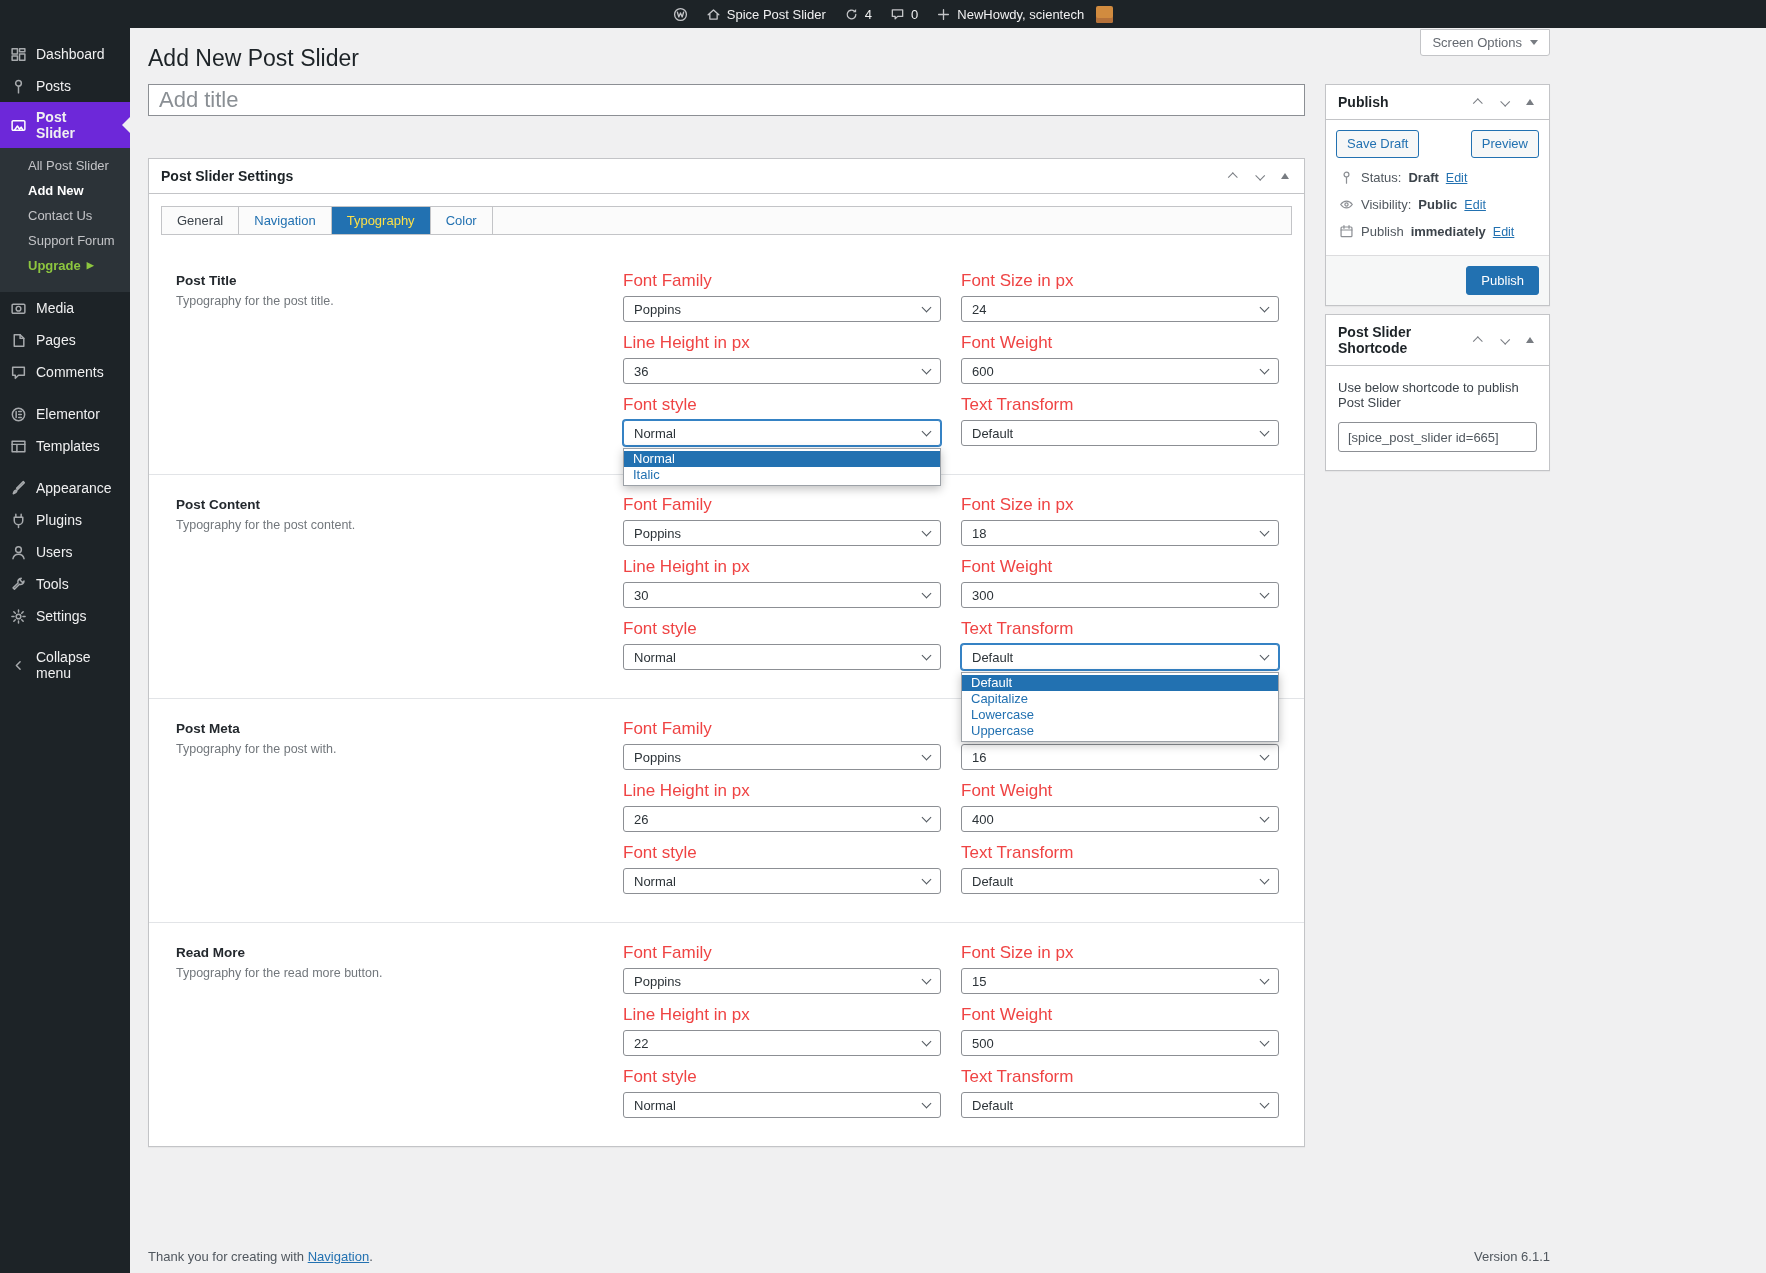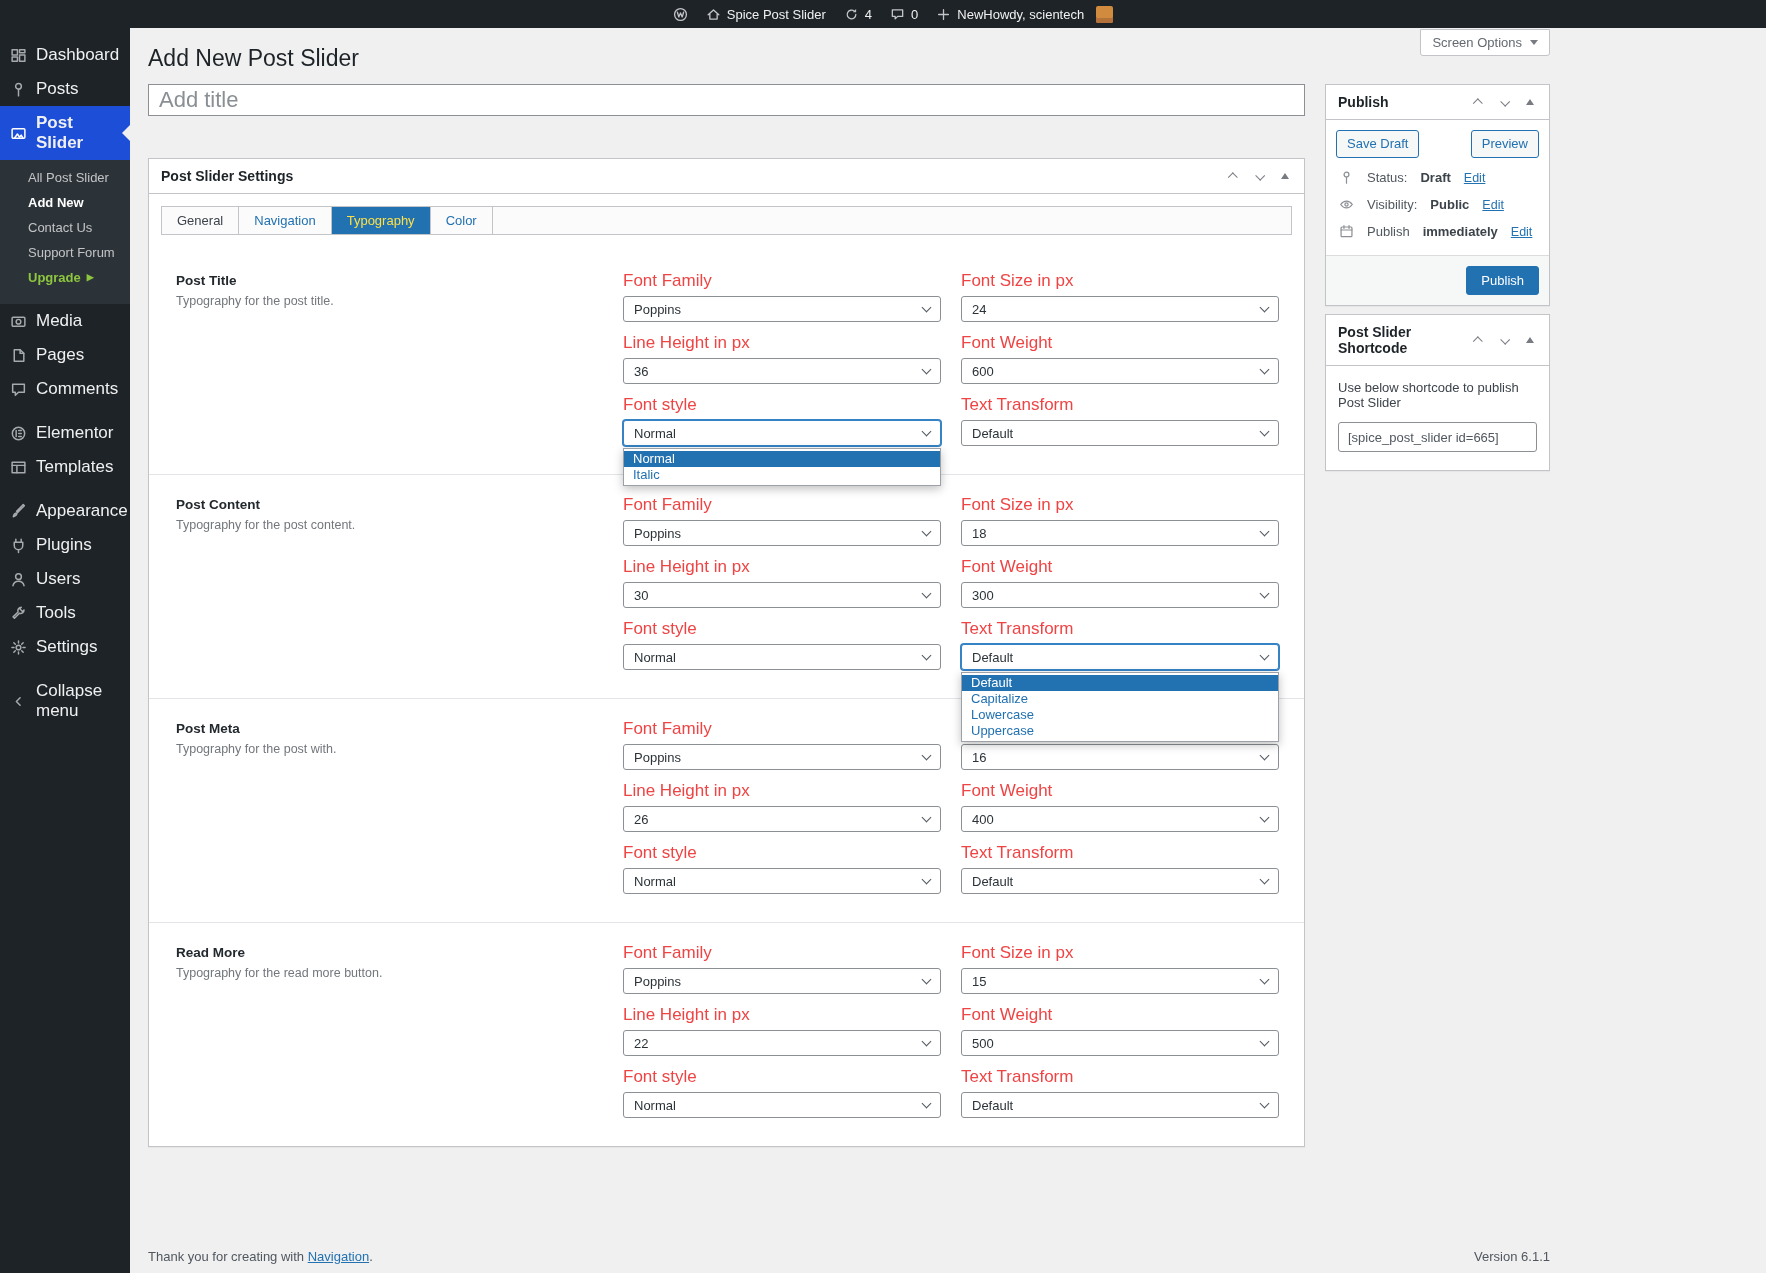--- a/index.html
+++ b/index.html
@@ -14,24 +14,24 @@
   .ab-icon{color:#c3c4c7;display:flex}
   .ab-icon svg{width:15px;height:15px;fill:none;stroke:currentColor;stroke-width:1.4;stroke-linecap:round;stroke-linejoin:round}
   .avatar{width:17px;height:17px;background:#d18b3f;border-radius:2px;display:inline-block;margin-left:6px;box-shadow:inset 0 -5px 0 #b5713a}
 
   
   .frame{display:flex;min-height:1245px;align-items:stretch}
   .adminmenu{width:130px;background:#1d2327;padding-top:10px;flex:none}
   .content{flex:1;position:relative;padding:0 216px 0 18px}
 
   
-  .mi{display:flex;align-items:center;gap:9px;padding:7px 24px 7px 9px;font-size:17px;color:#f0f0f1;position:relative;cursor:pointer}
+  .mi{display:flex;align-items:center;gap:9px;padding:7px 24px 7px 9px;font-size:14px;color:#f0f0f1;position:relative;cursor:pointer}
   .micon{width:18px;height:18px;color:#a7aaad;flex:none;display:flex;align-items:center;justify-content:center}
   .micon svg{width:17px;height:17px;fill:none;stroke:currentColor;stroke-width:1.4;stroke-linecap:round;stroke-linejoin:round}
-  .mi.active{background:#1d4ed8;font-weight:600}
+  .mi.active{background:#6d28d9;font-weight:600}
   .mi.active .micon{color:#fff}
   .mi.active::after{content:"";position:absolute;right:0;top:50%;margin-top:-8px;border:8px solid transparent;border-right-color:#f0f0f1}
   .submenu{background:#2c3338;padding:5px 0 14px}
   .smi{padding:5px 8px 5px 28px;font-size:13px;color:#c3c4c7;cursor:pointer}
   .smi.current{color:#fff;font-weight:600}
   .smi.upgrade{color:#8dc63f;font-weight:600;display:flex;align-items:center;gap:6px}
   .up-arrow{font-size:9px;line-height:1}
   .msep{height:10px}
 
   
@@ -77,21 +77,21 @@
   .option{font-size:13px;line-height:16px;padding:0 9px;color:#2271b1;cursor:pointer;white-space:nowrap}
   .option.highlighted{background:#2271b1;color:#fff}
 
   
   .side-box{margin-bottom:8px}
   .submitbox-row{display:flex;justify-content:space-between;padding:10px}
   .btn{font-family:inherit;font-size:13px;border-radius:3px;cursor:pointer;line-height:1.5}
   .btn-secondary{background:#f6f7f7;border:1px solid #2271b1;color:#2271b1;padding:3px 10px}
   .btn-primary{background:#2271b1;border:1px solid #2271b1;color:#fff;padding:4px 14px}
   .misc{padding:2px 12px 4px}
-  .misc-row{display:flex;align-items:center;gap:13px;margin-bottom:11px;font-size:13px;color:#50575e}
+  .misc-row{display:flex;align-items:center;gap:7px;margin-bottom:11px;font-size:13px;color:#50575e}
   .picon{width:16px;height:16px;color:#8c8f94;flex:none;display:flex;align-items:center;justify-content:center}
   .picon svg{width:15px;height:15px;fill:none;stroke:currentColor;stroke-width:1.3;stroke-linecap:round;stroke-linejoin:round}
   .misc-row b{color:#3c434a;font-weight:600}
   .edit-link{color:#2271b1;text-decoration:underline;font-size:12.5px;cursor:pointer}
   .major-actions{background:#f6f7f7;border-top:1px solid #dcdcde;padding:10px;display:flex;justify-content:flex-end}
   .shortcode-inside{padding:14px 12px 18px}
   .shortcode-inside p{margin:0 0 12px;font-size:13px;color:#3c434a}
   .shortcode-input{width:100%;height:30px;border:1px solid #8c8f94;border-radius:3px;padding:8px 9px;font-size:13px;color:#50575e;background:#fff;font-family:inherit}
 
   

